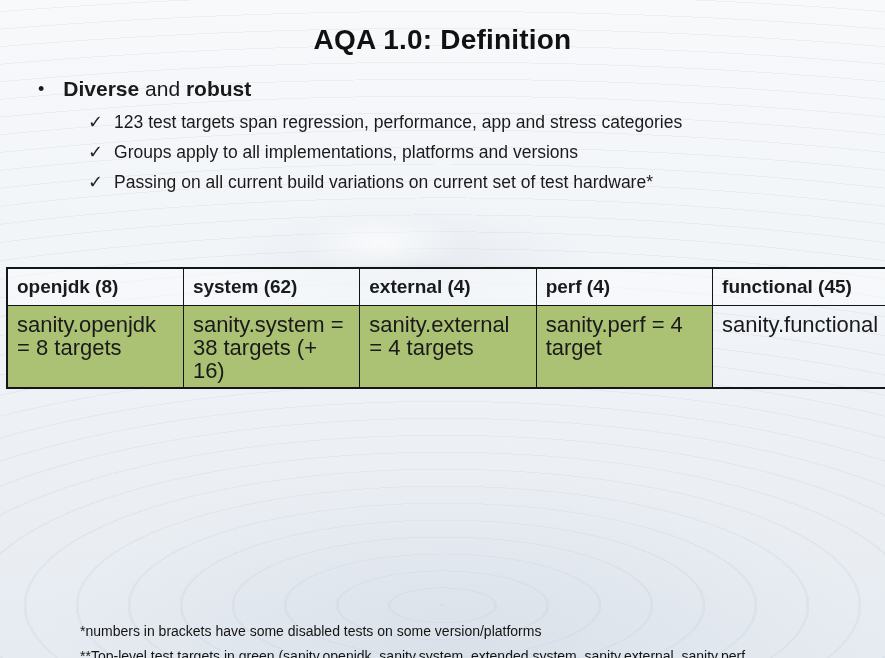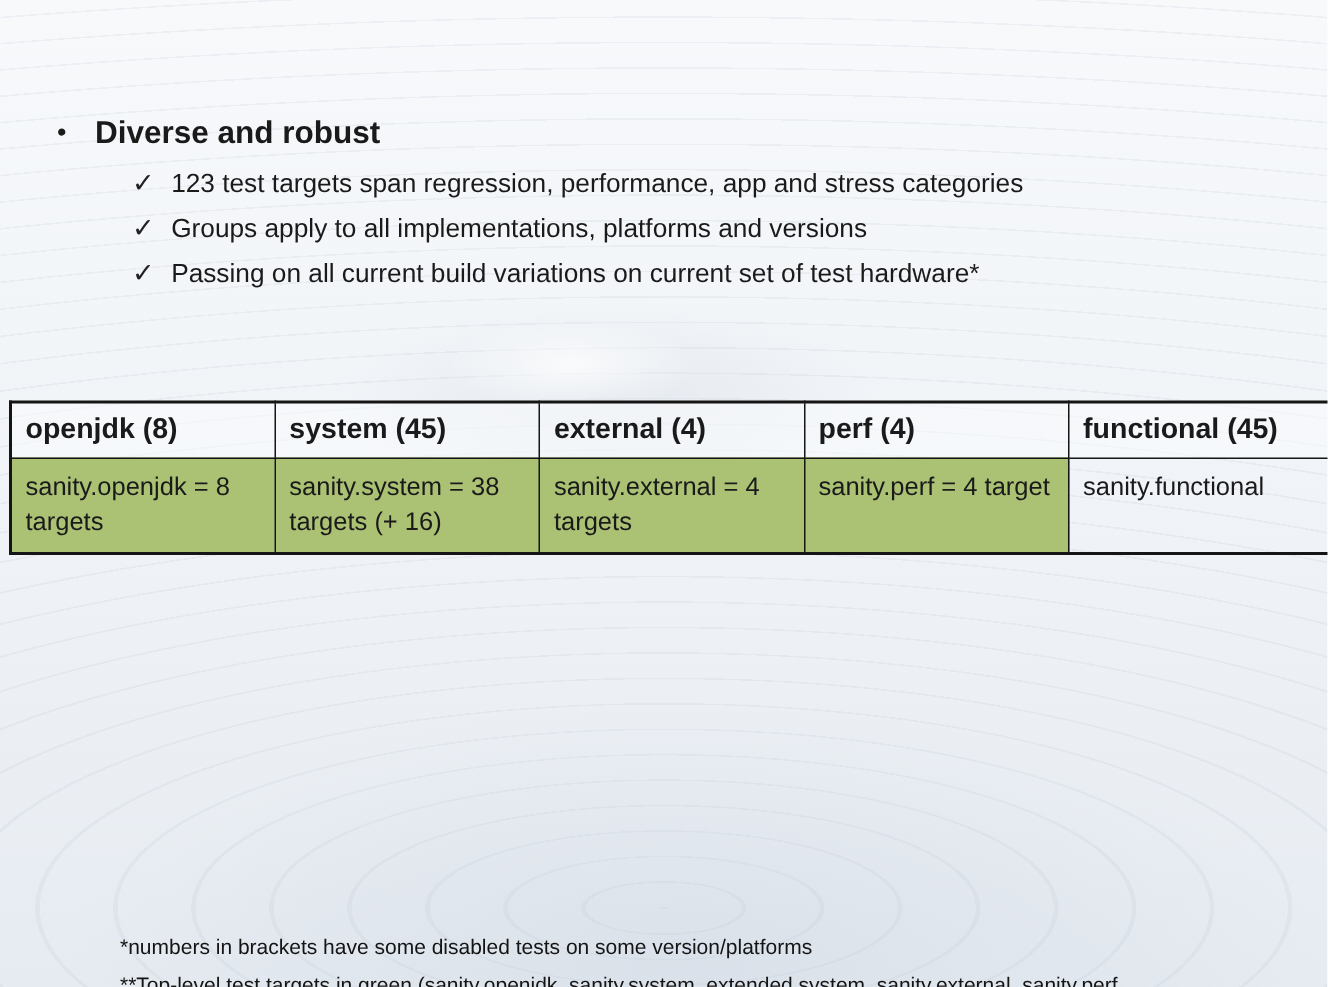--- a/index.html
+++ b/index.html
@@ -37,21 +37,21 @@
     align-items: baseline;
     font-size: 21px;
   }
   .bullet-marker {
     font-size: 18px;
     margin-right: 19px;
     position: relative;
     top: -1px;
   }
   .bullet-bold { font-weight: 700; }
-  .bullet-mid { font-weight: 700; white-space: pre; }
+  .bullet-mid { font-weight: 400; white-space: pre; }
   .checklist {
     position: absolute;
     left: 88px; top: 110px;
     display: flex;
     flex-direction: column;
     gap: 6px;
     font-size: 17.5px;
   }
   .check-item { display: flex; align-items: baseline; line-height: 24px; }
   .check-icon {
@@ -83,21 +83,21 @@
     overflow-wrap: break-word;
   }
   table.groups th {
     font-size: 19px;
     font-weight: 700;
     height: 37px;
     padding-top: 7px;
     background: rgba(250,252,253,0.55);
   }
   table.groups td {
-    font-size: 17px;
+    font-size: 22px;
     line-height: 23px;
     padding-top: 7px;
   }
   tr.row-sanity   td { height: 64px; }
   tr.row-extended td { height: 91px; }
   tr.row-special  td { height: 97px; }
   td.green { background: var(--green, #ABC173); }
   .footnotes {
     position: absolute;
     left: 80px; top: 571px;
@@ -106,20 +106,21 @@
     line-height: 25px;
     color: #141414;
     margin-top: 48px;
   }
 </style>
 </head>
 <body>
 
 <div class="slide">
 
+  <div class="title">AQA 1.0: Definition</div>
 
   <div class="bullet-line">
     <span class="bullet-marker">•</span>
     <span><span class="bullet-bold">Diverse</span><span class="bullet-mid"> and </span><span class="bullet-bold">robust</span></span>
   </div>
 
   <div class="checklist">
     <div class="check-item">
       <span class="check-icon">✓</span>
       <span>123 test targets span regression, performance, app and stress categories</span>
@@ -132,21 +133,21 @@
       <span class="check-icon">✓</span>
       <span>Passing on all current build variations on current set of test hardware*</span>
     </div>
   </div>
 
 
   <table class="groups">
     <thead>
       <tr>
         <th>openjdk (8)</th>
-        <th>system (45)</th>
+        <th>system (62)</th>
         <th>external (4)</th>
         <th>perf (4)</th>
         <th>functional (45)</th>
       </tr>
     </thead>
     <tbody>
       <tr class="row-sanity">
         <td class="green">sanity.openjdk = 8 targets</td>
         <td class="green">sanity.system = 38 targets  (+ 16)</td>
         <td class="green">sanity.external = 4 targets</td>

